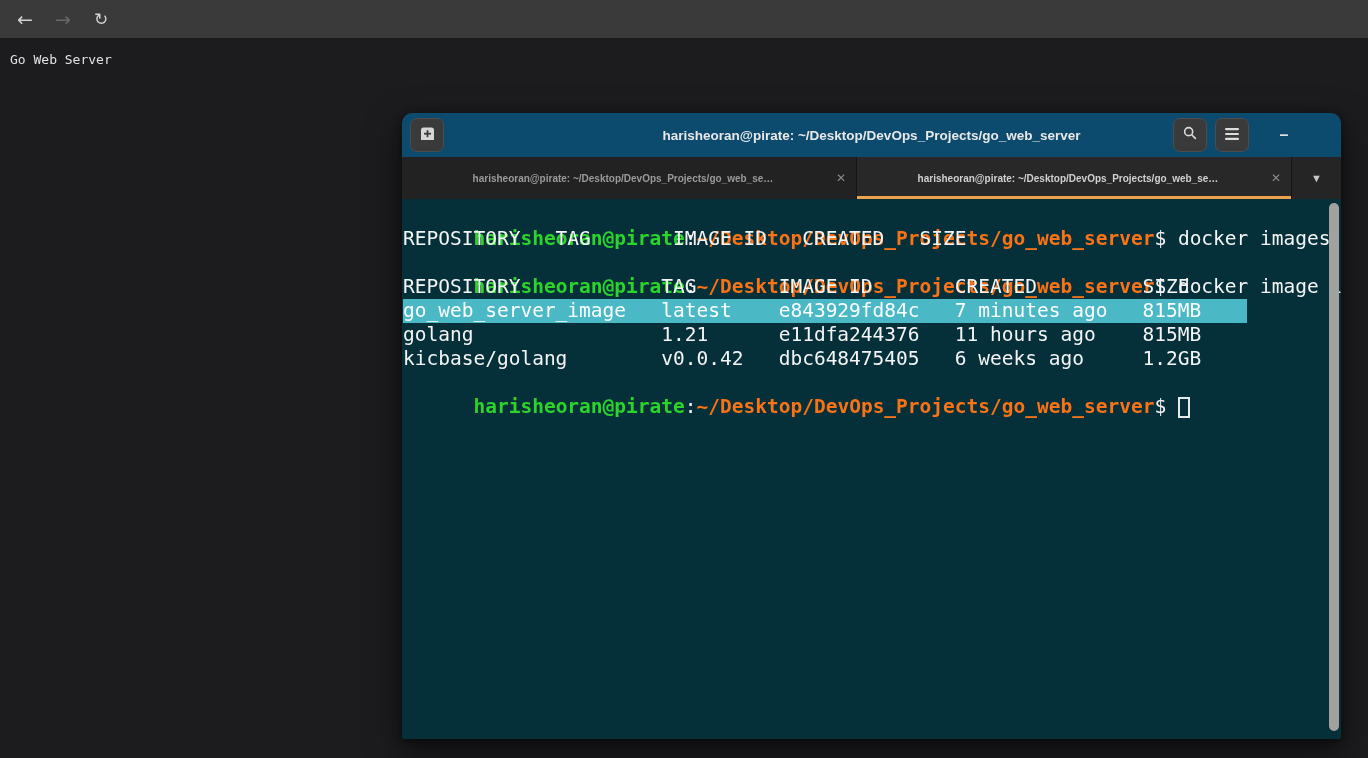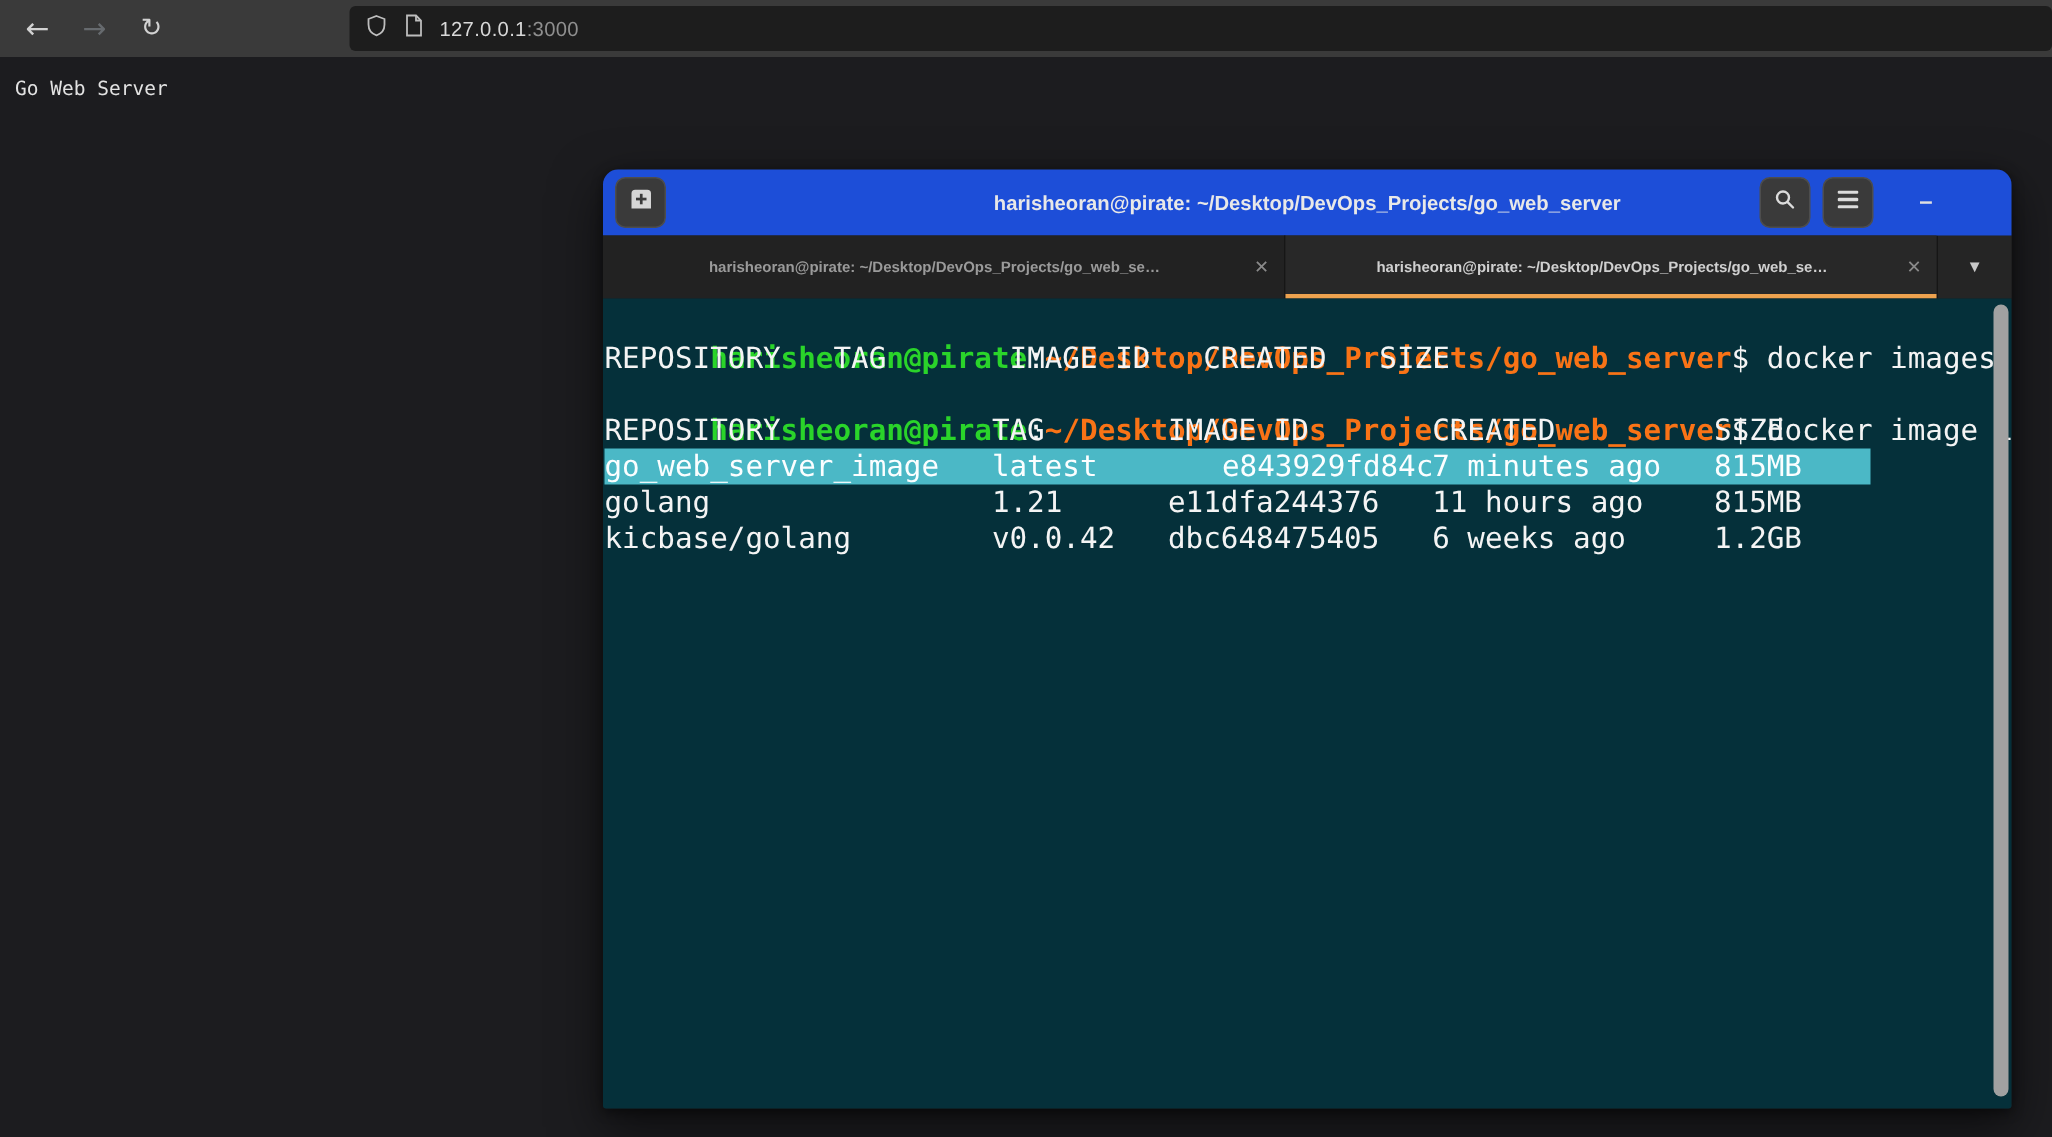--- a/index.html
+++ b/index.html
@@ -16,21 +16,21 @@
   .urlbar { position:absolute; left:233px; top:4px; width:1135px; height:30px; background:#1d1d1d; border-radius:4px;
             display:flex; align-items:center; padding:0 10px; }
   .urlbar svg { flex:0 0 auto; margin-right:10px; }
   .url-text { font-size:13.5px; color:#d8d8d8; letter-spacing:.2px; }
   .url-port { color:#8f8f8f; }
   .page-text { position:absolute; left:10px; top:52px; font-family:"DejaVu Sans Mono", monospace; font-size:13px; color:#e2e2e2; }
 
   
   .term { position:absolute; left:402px; top:113px; width:939px; height:626px;
           box-shadow:0 12px 34px rgba(0,0,0,.55), 0 2px 8px rgba(0,0,0,.45); border-radius:10px 10px 2px 2px; }
-  .term-titlebar { position:relative; height:44px; background:#1d4ed8; border-radius:10px 10px 0 0; }
+  .term-titlebar { position:relative; height:44px; background:#0c4a6e; border-radius:10px 10px 0 0; }
   .tb-btn { position:absolute; top:5px; width:34px; height:34px; background:#3a3a3a; border:1px solid #4d4d4d;
             border-radius:7px; display:flex; align-items:center; justify-content:center; }
   .btn-newtab { left:8px; }
   .btn-search { left:771px; }
   .btn-menu   { left:813px; }
   .term-title { position:absolute; left:0; right:0; top:0; height:44px; display:flex; align-items:center; justify-content:center;
                 font-size:13.5px; font-weight:bold; color:#e8e8e8; pointer-events:none; }
   .btn-min { position:absolute; left:868px; top:0; width:28px; height:44px; display:flex; align-items:center; justify-content:center;
              color:#e0e0e0; font-size:16px; font-weight:bold; }
 
@@ -58,35 +58,20 @@
   .cursor-block { display:inline-block; width:1ch; height:21px; border:2px solid #e9e9e9; margin-left:1ch; vertical-align:text-bottom; }
   .term-scrollthumb { position:absolute; right:2px; top:4px; width:10px; height:528px; background:#a1a1a1; border-radius:5px; }
 </style>
 </head>
 <body>
 
 <div class="toolbar">
   <div class="nav-ico nav-back">←</div>
   <div class="nav-ico nav-forward">→</div>
   <div class="nav-ico nav-reload">↻</div>
-  <div class="urlbar">
-    <span>
-      <svg width="16" height="16" viewBox="0 0 24 24">
-          <path d="M12 2.5 L20 5.5 V11 C20 16.6 16.6 20.3 12 21.8 C7.4 20.3 4 16.6 4 11 V5.5 Z" fill="none" stroke="#bdbdbd" stroke-width="1.8"></path>
-        </svg>
-    </span>
-    <span>
-      <svg width="14" height="16" viewBox="0 0 20 24">
-          <path d="M3 2 H12 L17 7 V22 H3 Z" fill="none" stroke="#bdbdbd" stroke-width="1.8"></path>
-          <path d="M12 2 V7 H17" fill="none" stroke="#bdbdbd" stroke-width="1.8"></path>
-        </svg>
-    </span>
-    <span class="url-text">127.0.0.1</span>
-      <span class="url-text url-port">:3000</span>
-  </div>
 </div>
 
 <div class="page-text">Go Web Server</div>
 
 <div class="term">
 
   <div class="term-titlebar">
     <div class="term-title">harisheoran@pirate: ~/Desktop/DevOps_Projects/go_web_server</div>
     <div class="tb-btn btn-newtab">
       <span>
@@ -139,22 +124,25 @@
     </div>
 
     <div class="tline"><span class="cell" style="left: 0ch;">REPOSITORY</span><span class="cell" style="left: 13ch;">TAG</span><span class="cell" style="left: 23ch;">IMAGE ID</span><span class="cell" style="left: 34ch;">CREATED</span><span class="cell" style="left: 44ch;">SIZE</span></div>
 
     <div class="tline">
       <span class="p-user">harisheoran@pirate</span><span class="p-sym">:</span><span class="p-path">~/Desktop/DevOps_Projects/go_web_server</span><span class="p-sym">$</span><span class="cmd">docker image ls</span>
     </div>
 
     <div class="tline"><span class="cell" style="left: 0ch;">REPOSITORY</span><span class="cell" style="left: 22ch;">TAG</span><span class="cell" style="left: 32ch;">IMAGE ID</span><span class="cell" style="left: 47ch;">CREATED</span><span class="cell" style="left: 63ch;">SIZE</span></div>
 
-    <div class="tline row-highlight"><span class="cell" style="left: 0ch;">go_web_server_image</span><span class="cell" style="left: 22ch;">latest</span><span class="cell" style="left: 32ch; margin-left: 36px;">e843929fd84c</span><span class="cell" style="left: 47ch;">7 minutes ago</span><span class="cell" style="left: 63ch;">815MB</span></div>
+    <div class="tline row-highlight"><span class="cell" style="left: 0ch;">go_web_server_image</span><span class="cell" style="left: 22ch;">latest</span><span class="cell" style="left: 32ch;">e843929fd84c</span><span class="cell" style="left: 47ch;">7 minutes ago</span><span class="cell" style="left: 63ch;">815MB</span></div>
 
     <div class="tline"><span class="cell" style="left: 0ch;">golang</span><span class="cell" style="left: 22ch;">1.21</span><span class="cell" style="left: 32ch;">e11dfa244376</span><span class="cell" style="left: 47ch;">11 hours ago</span><span class="cell" style="left: 63ch;">815MB</span></div>
 
     <div class="tline"><span class="cell" style="left: 0ch;">kicbase/golang</span><span class="cell" style="left: 22ch;">v0.0.42</span><span class="cell" style="left: 32ch;">dbc648475405</span><span class="cell" style="left: 47ch;">6 weeks ago</span><span class="cell" style="left: 63ch;">1.2GB</span></div>
 
+    <div class="tline">
+      <span class="p-user">harisheoran@pirate</span><span class="p-sym">:</span><span class="p-path">~/Desktop/DevOps_Projects/go_web_server</span><span class="p-sym">$</span><span class="cursor-block"></span>
+    </div>
 
     <div class="term-scrollthumb"></div>
   </div>
 </div>
 
 </body></html>

